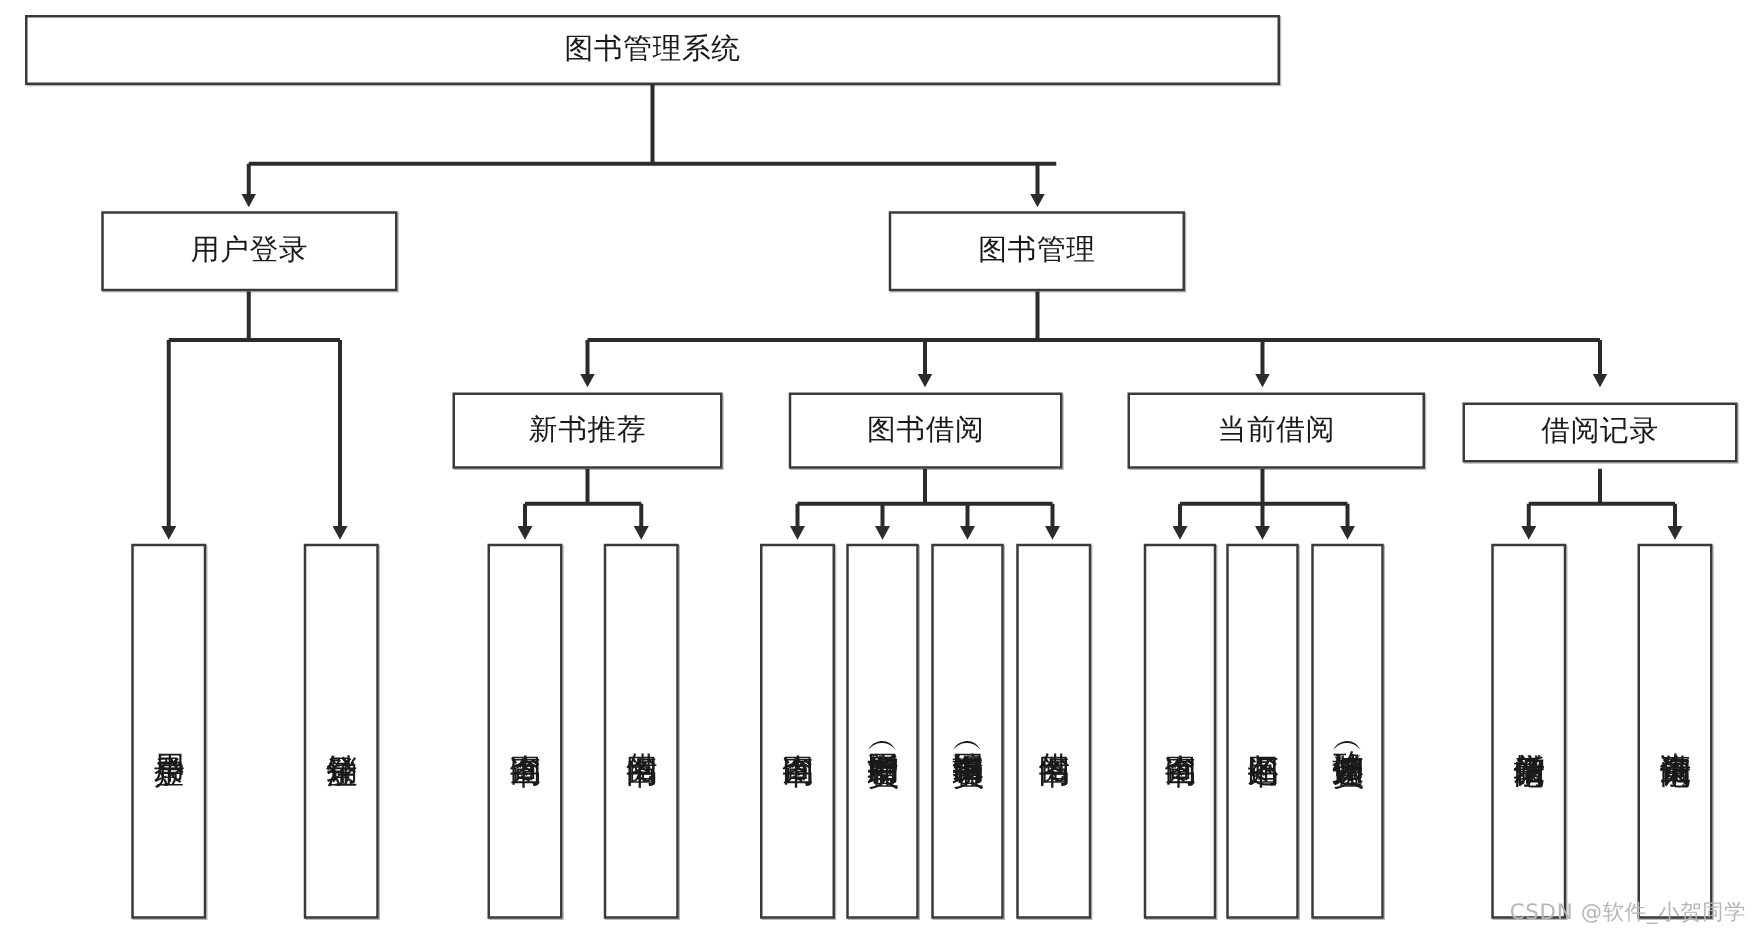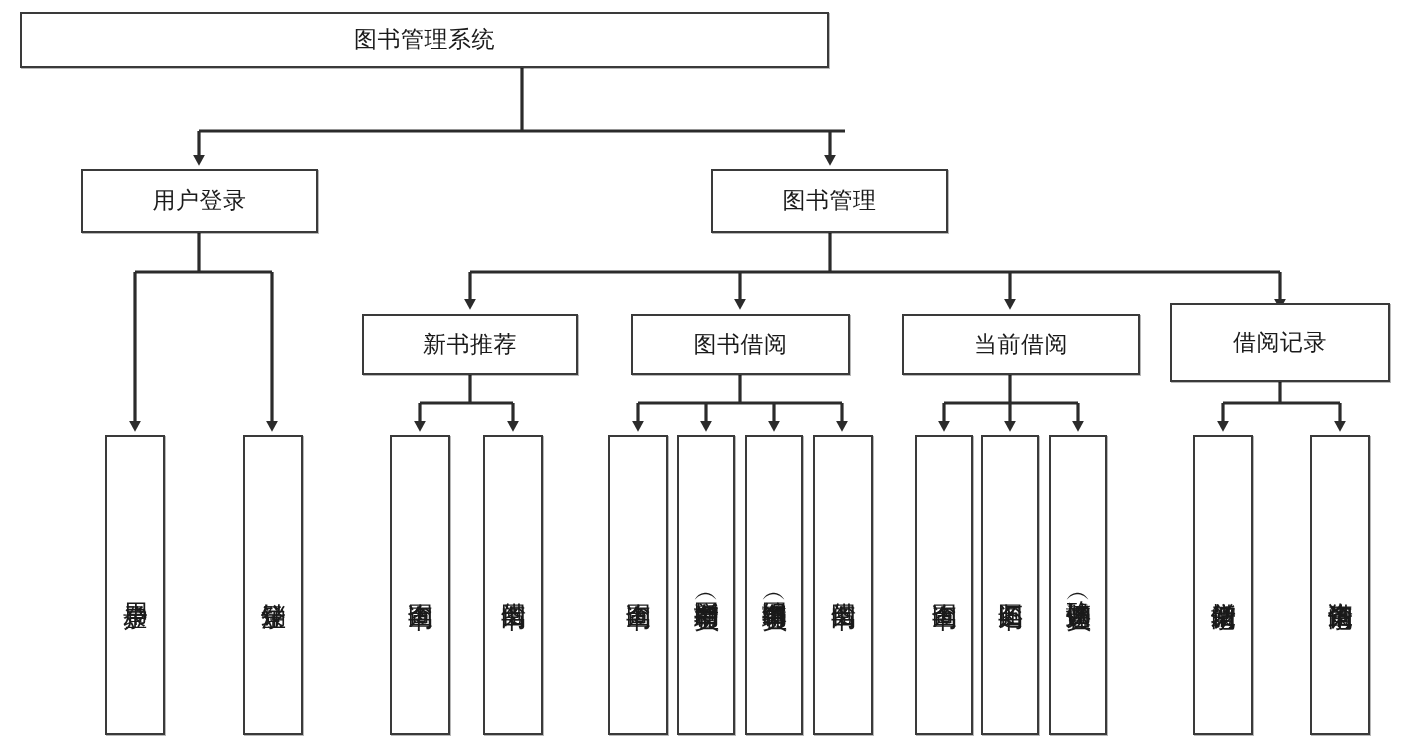--- a/index.html
+++ b/index.html
@@ -121,41 +121,41 @@
       <path d="M1010,403 L1010,422" marker-end="url(#arrow)"></path>
       <path d="M1078,403 L1078,422" marker-end="url(#arrow)"></path>
 
       <path d="M1280,375 L1280,403"></path>
       <path d="M1223,403 L1340,403"></path>
       <path d="M1223,403 L1223,422" marker-end="url(#arrow)"></path>
       <path d="M1340,403 L1340,422" marker-end="url(#arrow)"></path>
     </g>
   </svg>
 
-  <div class="node root" style="left:20px; top:12px; width:809px; height:56px;">
+  <div class="node root" style="left:20px; top:12px; width:1004px; height:56px;">
     <span class="label">图书管理系统</span>
   </div>
 
   <div class="node horiz" style="left:81px; top:169px; width:237px; height:64px;">
     <span class="label">用户登录</span>
   </div>
   <div class="node horiz" style="left:711px; top:169px; width:237px; height:64px;">
     <span class="label">图书管理</span>
   </div>
 
   <div class="node horiz" style="left:631px; top:314px; width:219px; height:61px;">
     <span class="label">图书借阅</span>
   </div>
   <div class="node horiz" style="left:362px; top:314px; width:216px; height:61px;">
     <span class="label">新书推荐</span>
   </div>
   <div class="node horiz" style="left:902px; top:314px; width:238px; height:61px;">
     <span class="label">当前借阅</span>
   </div>
-  <div class="node horiz" style="left:1170px; top:303px; width:220px; height:79px;">
+  <div class="node horiz" style="left:1170px; top:322px; width:220px; height:48px;">
     <span class="label">借阅记录</span>
   </div>
 
   <div class="node vert" style="left:105px; top:435px; width:60px; height:300px;">
     <span class="label">用户登录</span>
   </div>
   <div class="node vert" style="left:243px; top:435px; width:60px; height:300px;">
     <span class="label">注销登录</span>
   </div>
 
@@ -189,13 +189,14 @@
     <span class="label">确认归还（管理员）</span>
   </div>
 
   <div class="node vert" style="left:1193px; top:435px; width:60px; height:300px;">
     <span class="label">新增借阅记录</span>
   </div>
   <div class="node vert" style="left:1310px; top:435px; width:60px; height:300px;">
     <span class="label">查询借阅记录</span>
   </div>
 
+  <div id="watermark">CSDN @软件_小贺同学</div>
 </div>
 
 </body></html>

